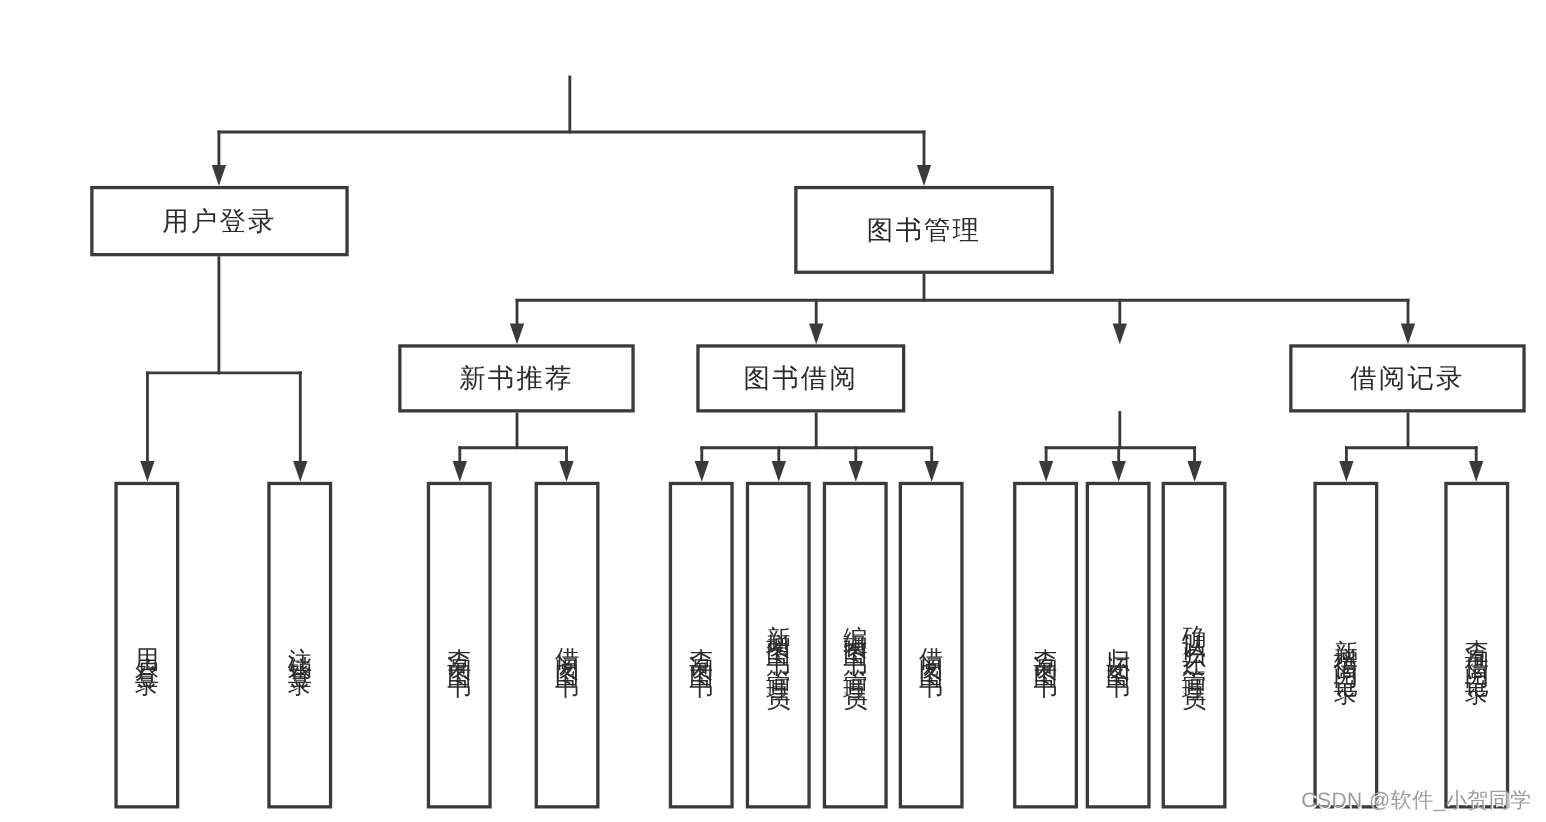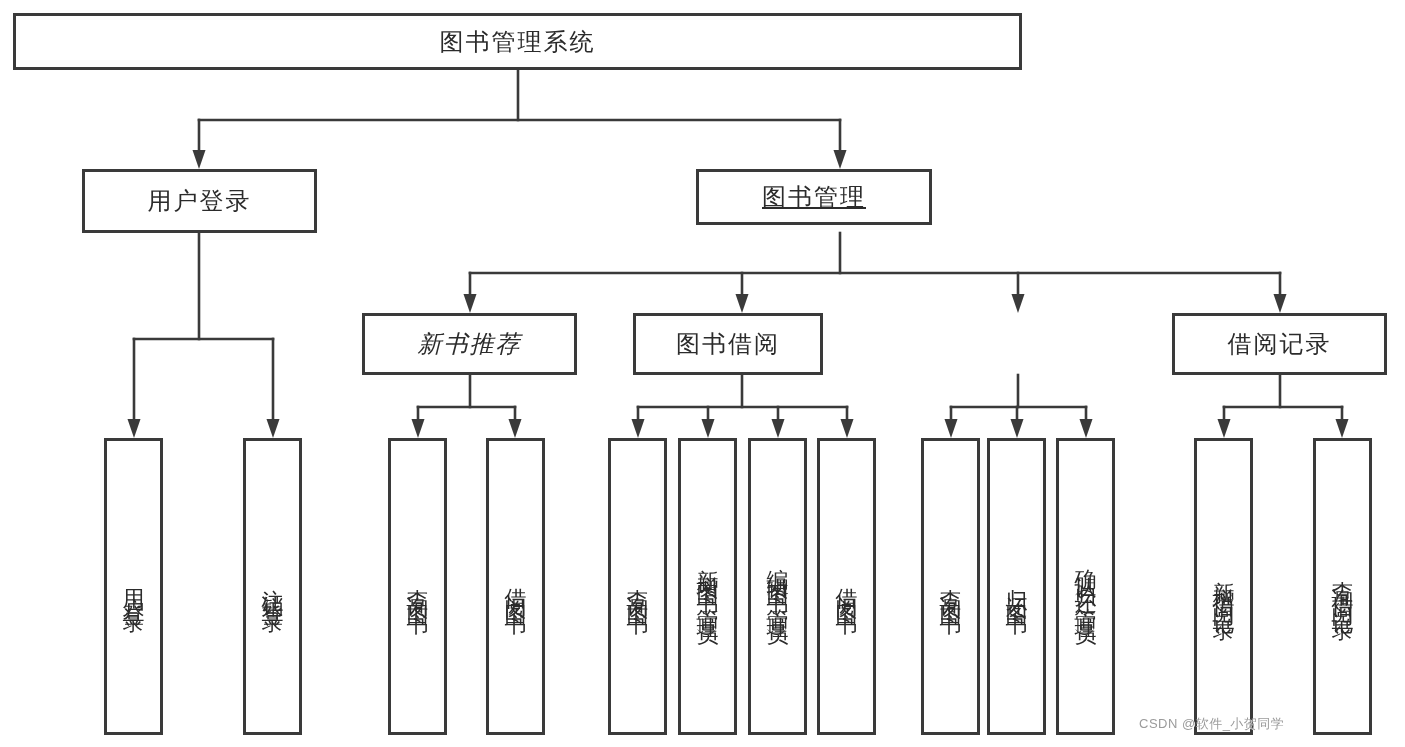--- a/index.html
+++ b/index.html
@@ -34,23 +34,23 @@
   .vtext{
     writing-mode:vertical-rl;
     text-orientation:mixed;
     font-size:22px;
     letter-spacing:8px;
     line-height:1;
     color:var(--color-text);
   }
   .watermark{
     position:absolute;
-    left:1139px;top:715px;
+    left:1183px;top:715px;
     z-index:5;
-    font-size:13px;
+    font-size:19px;
     letter-spacing:0.5px;
     color:var(--color-watermark);
     text-shadow:1px 1px 0 rgba(255,255,255,0.95);
     white-space:nowrap;
   }
 </style>
 </head>
 <body>
 
 <div class="canvas">
@@ -124,27 +124,26 @@
     <g>
       <line x1="1280" y1="375" x2="1280" y2="407"></line>
       <line x1="1224" y1="407" x2="1342" y2="407"></line>
       <line x1="1224" y1="407" x2="1224" y2="421"></line>
       <polygon points="1217.5,419 1230.5,419 1224,438"></polygon>
       <line x1="1342" y1="407" x2="1342" y2="421"></line>
       <polygon points="1335.5,419 1348.5,419 1342,438"></polygon>
     </g>
   </svg>
 
-  <div class="node hbox" style="left:13px;top:13px;width:1009px;height:57px;">图书管理系统</div>
 
   <div class="node hbox" style="left:82px;top:169px;width:235px;height:64px;">用户登录</div>
 
-  <div class="node hbox" style="left:696px;top:169px;width:236px;height:56px;text-decoration:underline;">图书管理</div>
+  <div class="node hbox" style="left:722px;top:169px;width:236px;height:80px;">图书管理</div>
 
-  <div class="node hbox" style="left:362px;top:313px;width:215px;height:62px;font-style:italic;">新书推荐</div>
+  <div class="node hbox" style="left:362px;top:313px;width:215px;height:62px;">新书推荐</div>
 
   <div class="node hbox" style="left:633px;top:313px;width:190px;height:62px;">图书借阅</div>
 
 
   <div class="node hbox" style="left:1172px;top:313px;width:215px;height:62px;">借阅记录</div>
 
   <div class="node leaf" style="left:104px;top:438px;width:59px;height:297px;">
     <span class="vtext">用户登录</span>
   </div>
   <div class="node leaf" style="left:243px;top:438px;width:59px;height:297px;">

